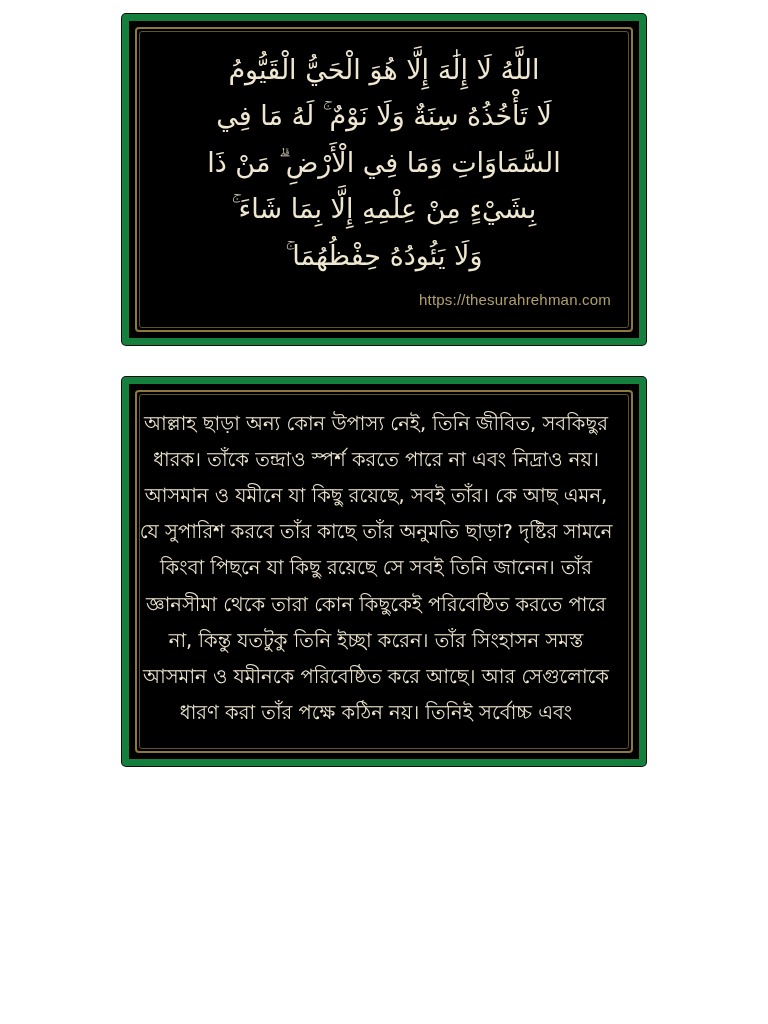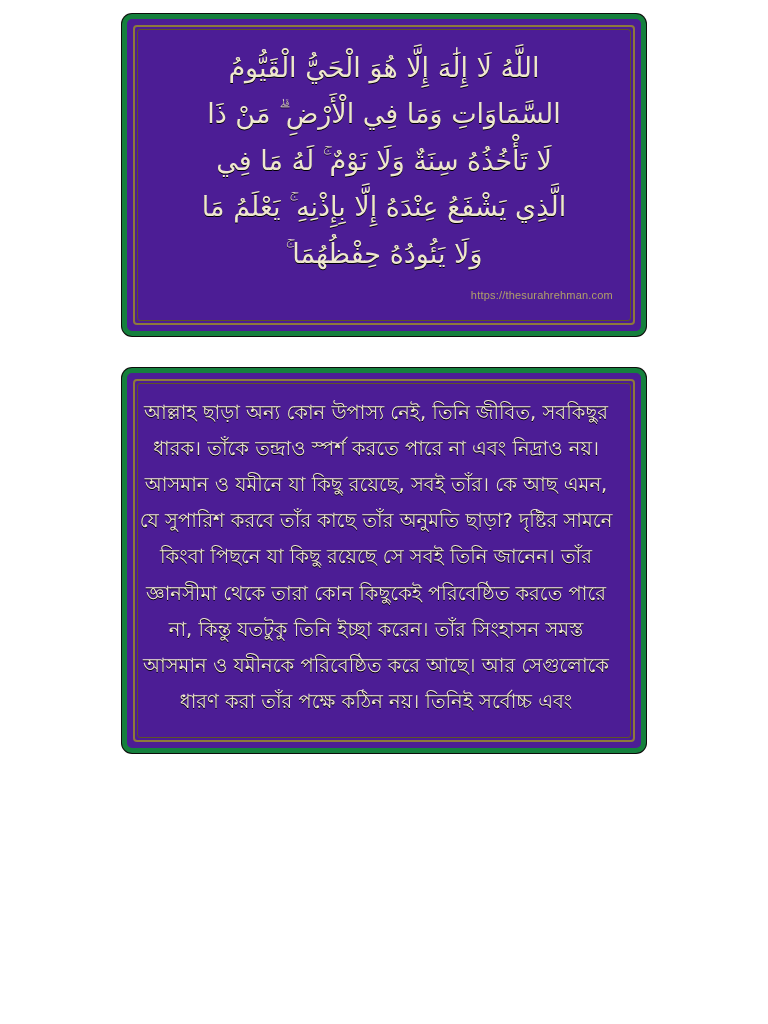--- a/index.html
+++ b/index.html
@@ -16,23 +16,23 @@
     min-height: 1024px;
     background: #ffffff;
     position: relative;
     overflow: hidden;
   }
 
   
   .card {
     position: relative;
     margin: 0 auto;
-    background: #4c1d95;
-    border: 5px solid #15803d;
-    border-radius: 10px;
+    background: #000000;
+    border: 7px solid #15803d;
+    border-radius: 4px;
     box-sizing: border-box;
     box-shadow: 0 0 0 1px #0d0d0b;
   }
   .card .inner-frame {
     position: absolute;
     left: 6px;
     right: 6px;
     top: 6px;
     bottom: 6px;
     border: 2px solid #8d7a3a;
@@ -67,21 +67,21 @@
     text-shadow: 0 1px 0 #000;
     margin: 0;
     padding: 0 4px;
   }
   .arabic-line {
     display: block;
     white-space: nowrap;
   }
   .watermark {
     color: #b0a06a;
-    font-size: 11px;
+    font-size: 15px;
     text-align: right;
     margin-top: 12px;
     padding-right: 6px;
     letter-spacing: 0.2px;
     font-family: "Liberation Sans", sans-serif;
   }
 
   
   #bengali-card {
     width: 524px;
@@ -100,23 +100,23 @@
 </style>
 </head>
 <body>
 
 <div class="page">
 
   <div class="card" id="arabic-card">
     <div class="inner-frame"></div>
     <div class="arabic-text">
       <span class="arabic-line">اللَّهُ لَا إِلَٰهَ إِلَّا هُوَ الْحَيُّ الْقَيُّومُ</span>
+      <span class="arabic-line">لَا تَأْخُذُهُ سِنَةٌ وَلَا نَوْمٌ ۚ لَهُ مَا فِي</span>
       <span class="arabic-line">السَّمَاوَاتِ وَمَا فِي الْأَرْضِ ۗ مَنْ ذَا</span>
-      <span class="arabic-line">لَا تَأْخُذُهُ سِنَةٌ وَلَا نَوْمٌ ۚ لَهُ مَا فِي</span>
-      <span class="arabic-line">الَّذِي يَشْفَعُ عِنْدَهُ إِلَّا بِإِذْنِهِ ۚ يَعْلَمُ مَا</span>
+      <span class="arabic-line">بِشَيْءٍ مِنْ عِلْمِهِ إِلَّا بِمَا شَاءَ ۚ</span>
       <span class="arabic-line">وَلَا يَئُودُهُ حِفْظُهُمَا ۚ</span>
     </div>
     <div class="watermark">https://thesurahrehman.com</div>
   </div>
 
   <div class="card" id="bengali-card">
     <div class="inner-frame"></div>
     <p class="bengali-text">আল্লাহ ছাড়া অন্য কোন উপাস্য নেই, তিনি জীবিত, সবকিছুর ধারক। তাঁকে তন্দ্রাও স্পর্শ করতে পারে না এবং নিদ্রাও নয়। আসমান ও যমীনে যা কিছু রয়েছে, সবই তাঁর। কে আছ এমন, যে সুপারিশ করবে তাঁর কাছে তাঁর অনুমতি ছাড়া? দৃষ্টির সামনে কিংবা পিছনে যা কিছু রয়েছে সে সবই তিনি জানেন। তাঁর জ্ঞানসীমা থেকে তারা কোন কিছুকেই পরিবেষ্ঠিত করতে পারে না, কিন্তু যতটুকু তিনি ইচ্ছা করেন। তাঁর সিংহাসন সমস্ত আসমান ও যমীনকে পরিবেষ্ঠিত করে আছে। আর সেগুলোকে ধারণ করা তাঁর পক্ষে কঠিন নয়। তিনিই সর্বোচ্চ এবং</p>
   </div>
 

